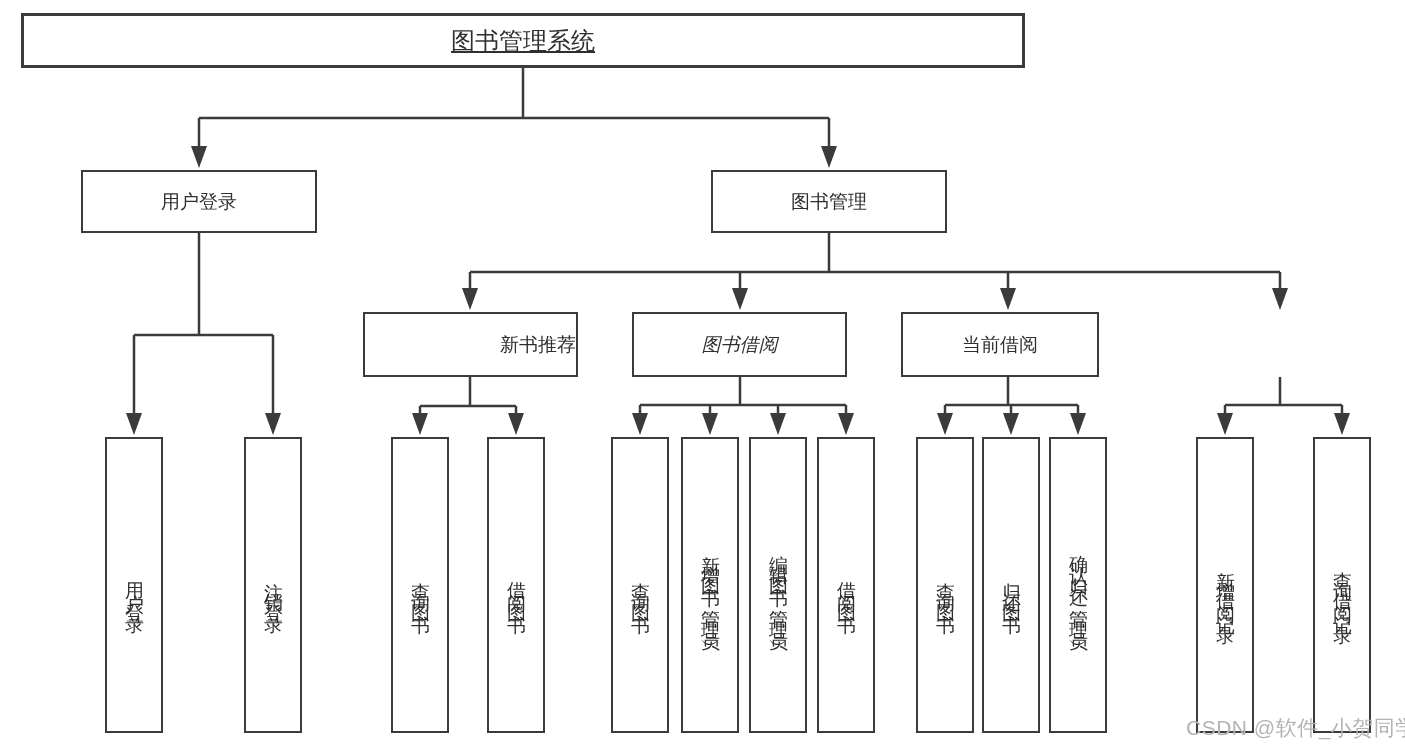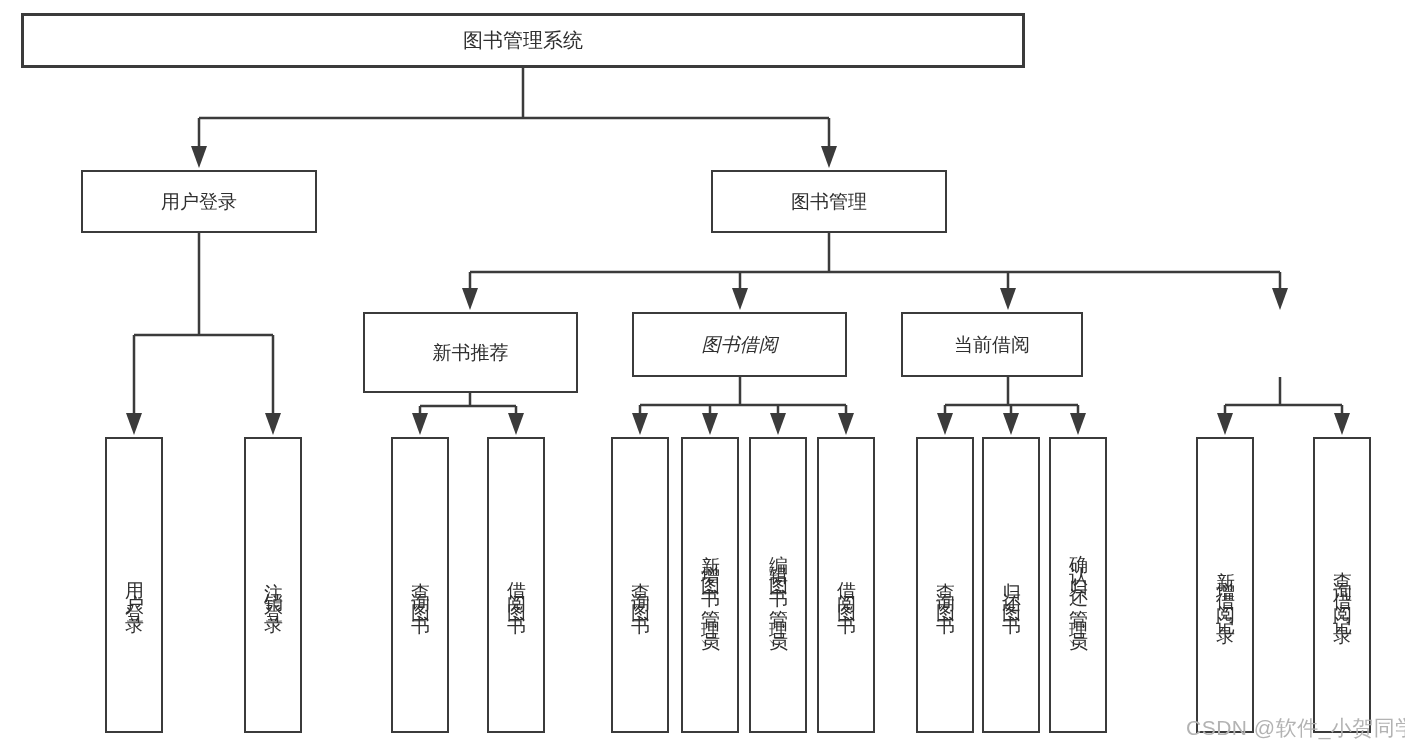--- a/index.html
+++ b/index.html
@@ -22,21 +22,21 @@
     position: absolute;
     box-sizing: border-box;
     border: 2px solid #3b3b3b;
     background: #ffffff;
     color: #2f2f2f;
     display: flex;
     align-items: center;
     justify-content: center;
     text-align: center;
   }
-  .root-box { border-width: 3px; font-size: 20px; }
+  .root-box { border-width: 3px; font-size: 24px; text-decoration: underline; }
   .h-box { font-size: 19px; }
   .leaf-box { font-size: 19px; }
   .leaf-box .vtext {
     writing-mode: vertical-rl;
     text-orientation: mixed;
     letter-spacing: 11px;
     line-height: 1.1;
     margin-top: 8px;
   }
   .watermark {
@@ -101,27 +101,27 @@
     <span>图书管理系统</span>
   </div>
 
   <div class="box h-box" style="left:81px; top:170px; width:236px; height:63px;">
     <span>用户登录</span>
   </div>
   <div class="box h-box" style="left:711px; top:170px; width:236px; height:63px;text-align:center;">
     <span>图书管理</span>
   </div>
 
-  <div class="box h-box" style="left:363px; top:312px; width:215px; height:81px;">
+  <div class="box h-box" style="left:363px; top:312px; width:215px; height:65px;justify-content:flex-end;">
     <span>新书推荐</span>
   </div>
   <div class="box h-box" style="left:632px; top:312px; width:215px; height:65px;font-style:italic;">
     <span>图书借阅</span>
   </div>
-  <div class="box h-box" style="left:901px; top:312px; width:182px; height:65px;">
+  <div class="box h-box" style="left:901px; top:312px; width:198px; height:65px;">
     <span>当前借阅</span>
   </div>
 
   <div class="box leaf-box" style="left:105px; top:437px; width:58px; height:296px;">
     <span class="vtext">用户登录</span>
   </div>
   <div class="box leaf-box" style="left:244px; top:437px; width:58px; height:296px;">
     <span class="vtext">注销登录</span>
   </div>
 

